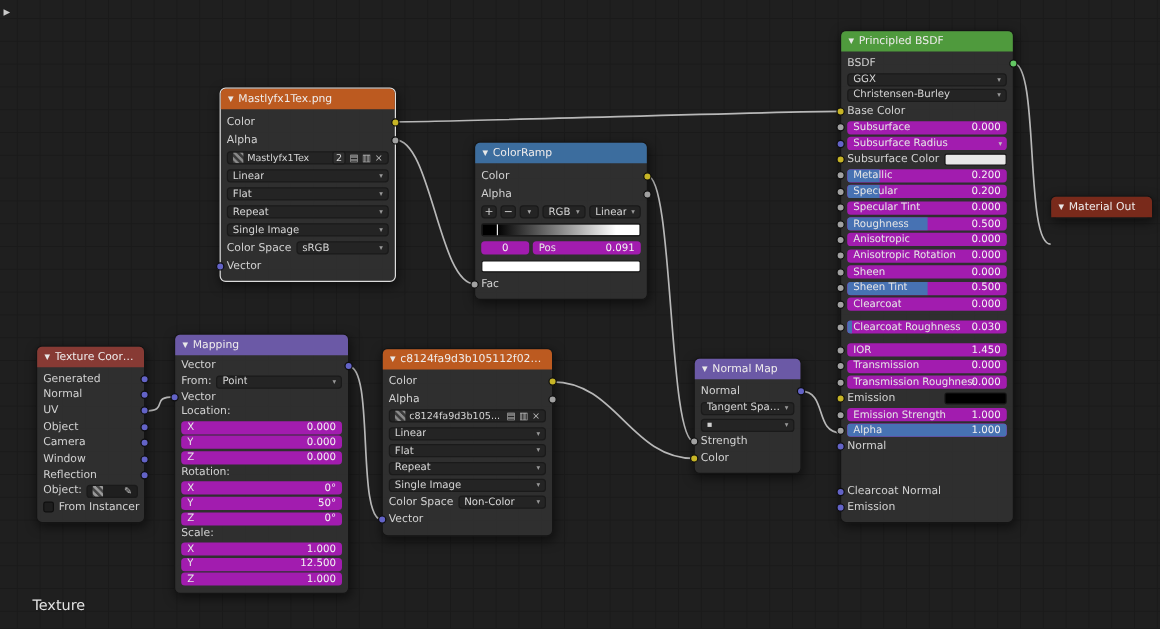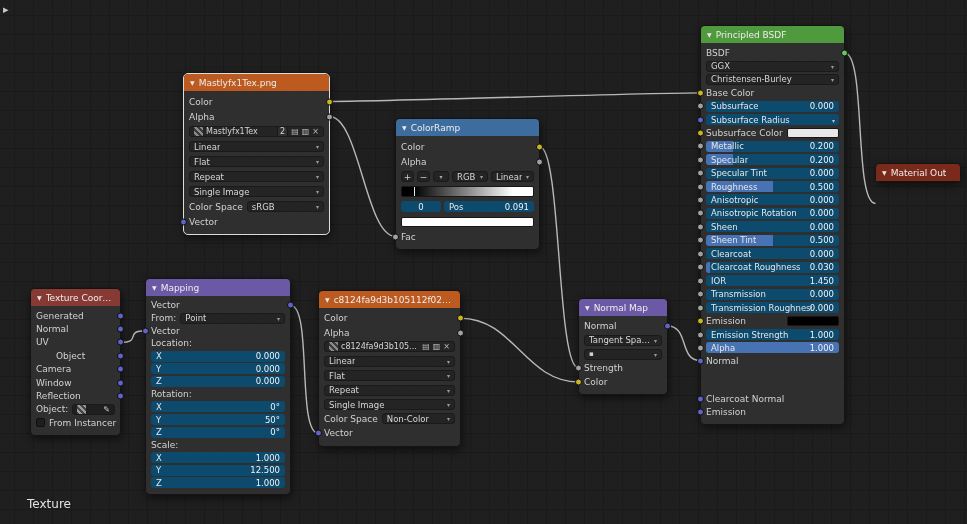--- a/index.html
+++ b/index.html
@@ -24,21 +24,21 @@
   .rlab{white-space:nowrap;color:#d2d2d2}
   .rlab.pad{margin-right:4px}
   .sock{position:absolute;width:7px;height:7px;border-radius:50%;border:1px solid #0d0d0d;top:50%;transform:translateY(-50%);z-index:4}
   .sock.l{left:-4px}
   .sock.r{right:-4px}
   .w{display:flex;align-items:center;background:#242424;border:1px solid #1a1a1a;border-radius:3px;height:11px;padding:0 4px;color:#d6d6d6;min-width:0}
   .w.sel{flex:1;justify-content:space-between}
   .w.sel.small{flex:0 0 36px}
   .selval{white-space:nowrap;overflow:hidden;text-overflow:ellipsis;font-size:8.5px}
   .chev{font-size:6px;color:#9a9a9a;margin-left:3px;flex:0 0 auto}
-  .sliderw{position:relative;flex:1;height:11px;background:#0c4a6e;border-radius:3px;overflow:hidden}
+  .sliderw{position:relative;flex:1;height:11px;background:#a21caf;border-radius:3px;overflow:hidden}
   .sfill{position:absolute;left:0;top:0;bottom:0;background:#4772b3}
   .slab{position:absolute;left:5px;top:50%;transform:translateY(-50%);max-width:76%;white-space:nowrap;overflow:hidden;color:#e6e6e6;font-size:8.5px}
   .sval{position:absolute;right:5px;top:50%;transform:translateY(-50%);color:#f2f2f2;font-size:8.5px}
   .sliderw.idx{flex:0 0 40px}
   .idxval{position:absolute;left:0;right:0;text-align:center;top:50%;transform:translateY(-50%);font-size:8.5px;color:#f0f0f0}
   .chevr{position:absolute;right:4px;top:50%;transform:translateY(-50%);font-size:6px;color:#c0c0c0}
   .cswatch{width:52px;height:10px;border-radius:2px;border:1px solid #161616;margin-left:auto}
   .imgw{flex:1;gap:3px}
   .imgicon{width:9px;height:9px;flex:0 0 auto;border-radius:1px;
     background:linear-gradient(45deg,#8a8a8a 25%,#3a3a3a 25%,#3a3a3a 50%,#8a8a8a 50%,#8a8a8a 75%,#3a3a3a 75%);background-size:6px 6px}
@@ -289,21 +289,21 @@
           </div>
           <span class="sock l" style="background: rgb(161, 161, 161);"></span>
         </div>
         <div class="nrow" style="height: 13.4px;">
           <div class="sliderw">
             <span class="slab">Clearcoat</span>
             <span class="sval">0.000</span>
           </div>
           <span class="sock l" style="background: rgb(161, 161, 161);"></span>
         </div>
-        <div class="nrow" style="height: 14px;">
+        <div class="nrow" style="height: 25px;">
           <div class="sliderw">
             <div class="sfill" style="width: 3%;"></div>
             <span class="slab">Clearcoat Roughness</span>
             <span class="sval">0.030</span>
           </div>
           <span class="sock l" style="background: rgb(161, 161, 161);"></span>
         </div>
         <div class="nrow" style="height: 13.4px;">
           <div class="sliderw">
             <span class="slab">IOR</span>
@@ -376,21 +376,21 @@
           <span class="sock r" style="background: rgb(99, 99, 199);"></span>
         </div>
         <div class="nrow right" style="height: 13.4px;">
           <span class="rlab">Normal</span>
           <span class="sock r" style="background: rgb(99, 99, 199);"></span>
         </div>
         <div class="nrow right" style="height: 13.4px;">
           <span class="rlab">UV</span>
           <span class="sock r" style="background: rgb(99, 99, 199);"></span>
         </div>
-        <div class="nrow right" style="height: 13.4px; margin-left: 20px;">
+        <div class="nrow right" style="height: 13.4px;">
           <span class="rlab">Object</span>
           <span class="sock r" style="background: rgb(99, 99, 199);"></span>
         </div>
         <div class="nrow right" style="height: 13.4px;">
           <span class="rlab">Camera</span>
           <span class="sock r" style="background: rgb(99, 99, 199);"></span>
         </div>
         <div class="nrow right" style="height: 13.4px;">
           <span class="rlab">Window</span>
           <span class="sock r" style="background: rgb(99, 99, 199);"></span>

